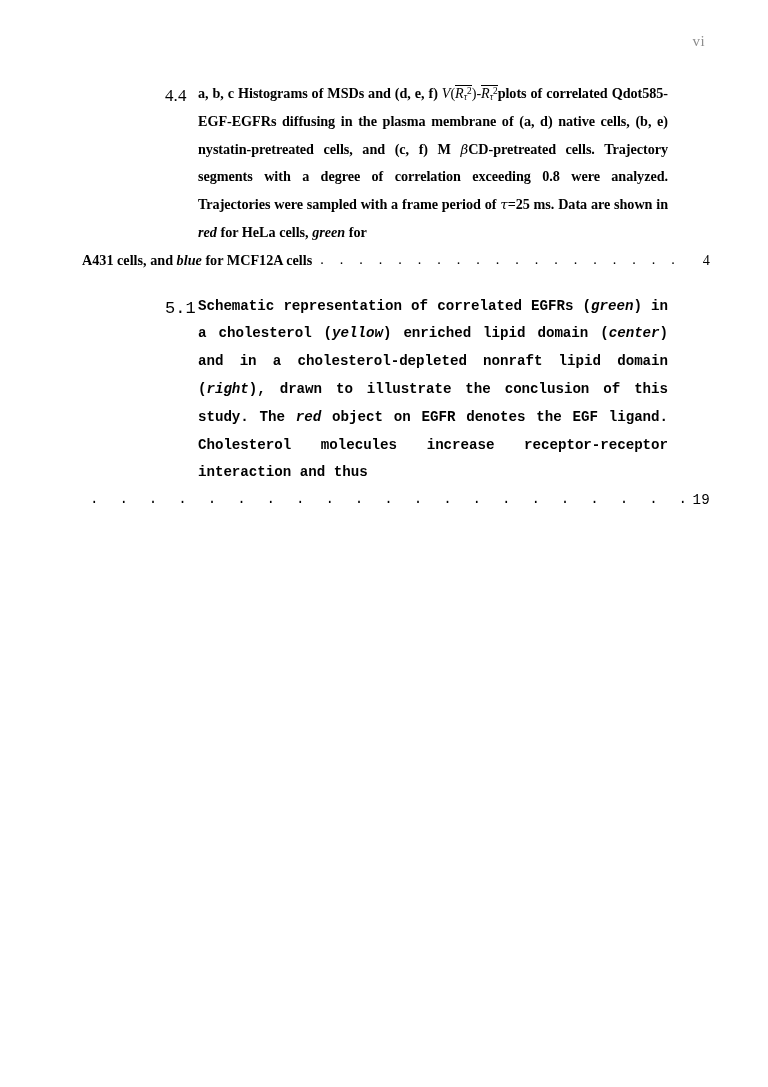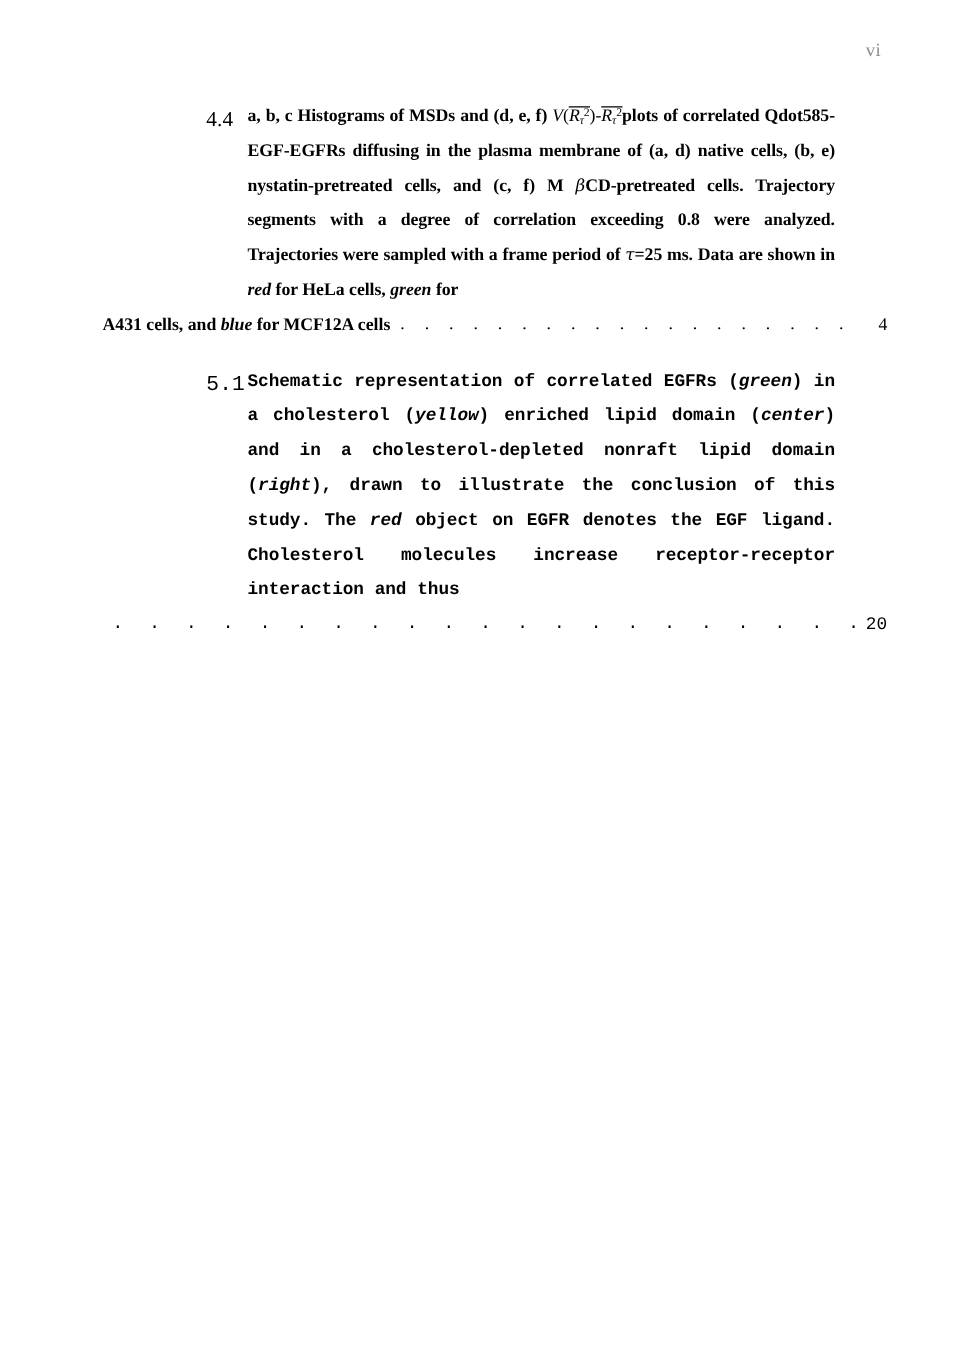--- a/index.html
+++ b/index.html
@@ -165,17 +165,17 @@
 
   <div class="lof-entry" style="margin-top:18px;font-family:Liberation Mono, monospace;">
     <div class="lof-num">5.1</div>
 
     <div class="lof-text">
       <span>Schematic representation of correlated EGFRs (</span><span class="it">green</span><span>) in a cholesterol (</span><span class="it">yellow</span><span>) enriched lipid domain (</span><span class="it">center</span><span>) and in a cholesterol-depleted nonraft lipid domain (</span><span class="it">right</span><span>), drawn to illustrate the conclusion of this study. The </span><span class="it">red</span><span> object on EGFR denotes the EGF ligand. Cholesterol molecules increase receptor-receptor interaction and thus</span>
     </div>
 
     <div class="leader-row">
       <span class="leader-dots">. . . . . . . . . . . . . . . . . . . . . . . . . . . . . . . . . . . . . . . . . . . . . . . . . . . .</span>
-      <span class="leader-page">20</span>
+      <span class="leader-page">19</span>
     </div>
   </div>
 
 </div>
 
 </body></html>

